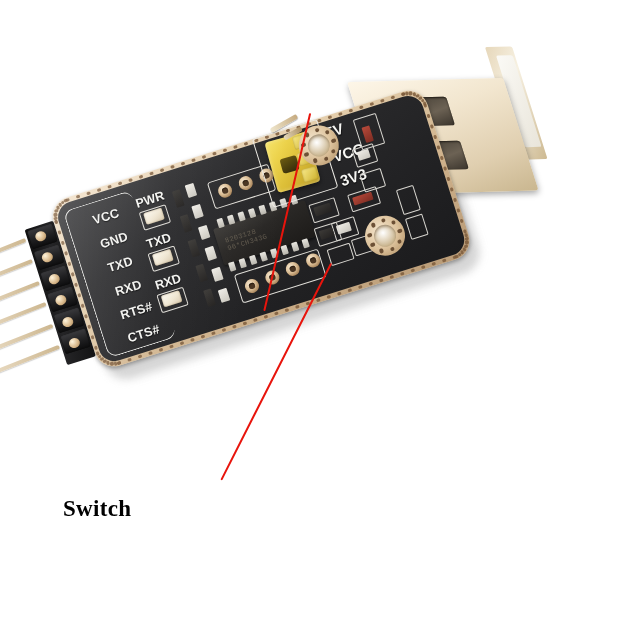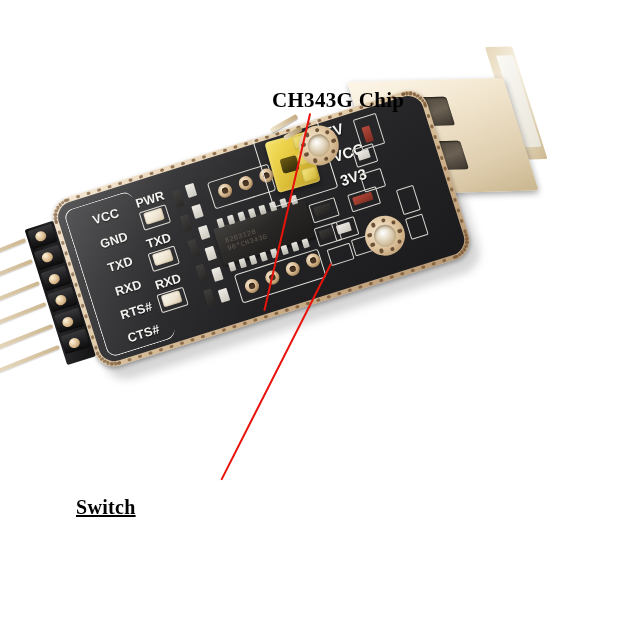--- a/index.html
+++ b/index.html
@@ -32,24 +32,23 @@
     font-weight: bold;
     white-space: nowrap;
     letter-spacing: 0.3px;
   }
   #chip-label {
     left: 272px;
     top: 88px;
     font-size: 21px;
   }
   #switch-label {
-    left: 76px;
+    left: 63px;
     top: 496px;
-    font-size: 20px;
-    text-decoration: underline;
+    font-size: 23px;
   }
   #mode-lines {
     left: 124px;
     top: 479px;
     font-size: 19.5px;
     line-height: 22px;
   }
   #mode-lines div { letter-spacing: 0.2px; }
 
   
@@ -747,20 +746,19 @@
       </div>
 
     <div id="gloss"></div>
   </div>
 
   <div id="leaders">
       <div class="leader" style="left: 310px; top: 112px; width: 203.273px; background: rgb(232, 20, 12); transform: rotate(103.079deg);"></div>
       <div class="leader" style="left: 331px; top: 262px; width: 243.288px; background: rgb(232, 20, 12); transform: rotate(116.881deg);"></div>
     </div>
 
-  <div class="anno" id="chip-label">CH343G Chip</div>
 
   <div class="anno" id="switch-label">Switch</div>
 
   <div class="anno" id="mode-lines">
   </div>
 
 </div>
 
 </body></html>

